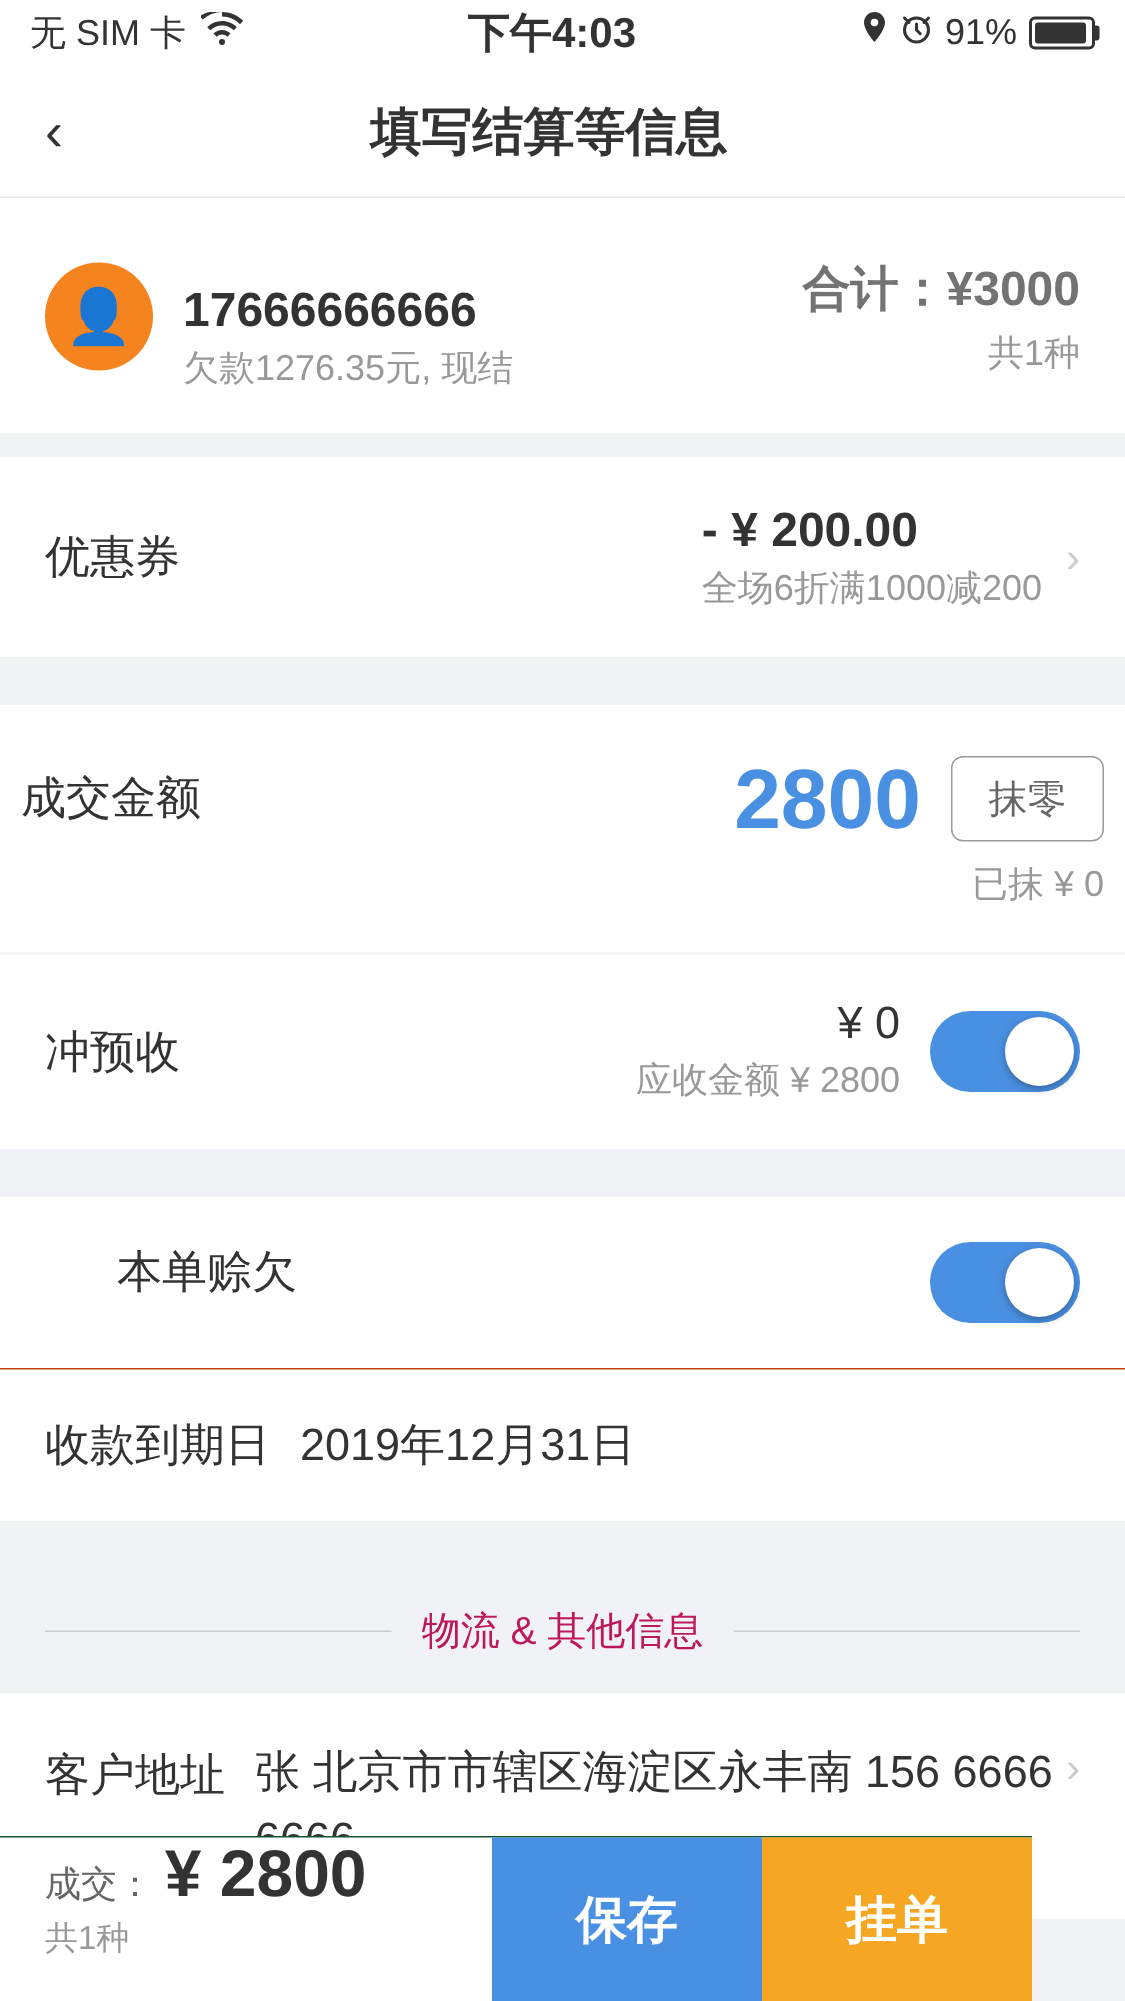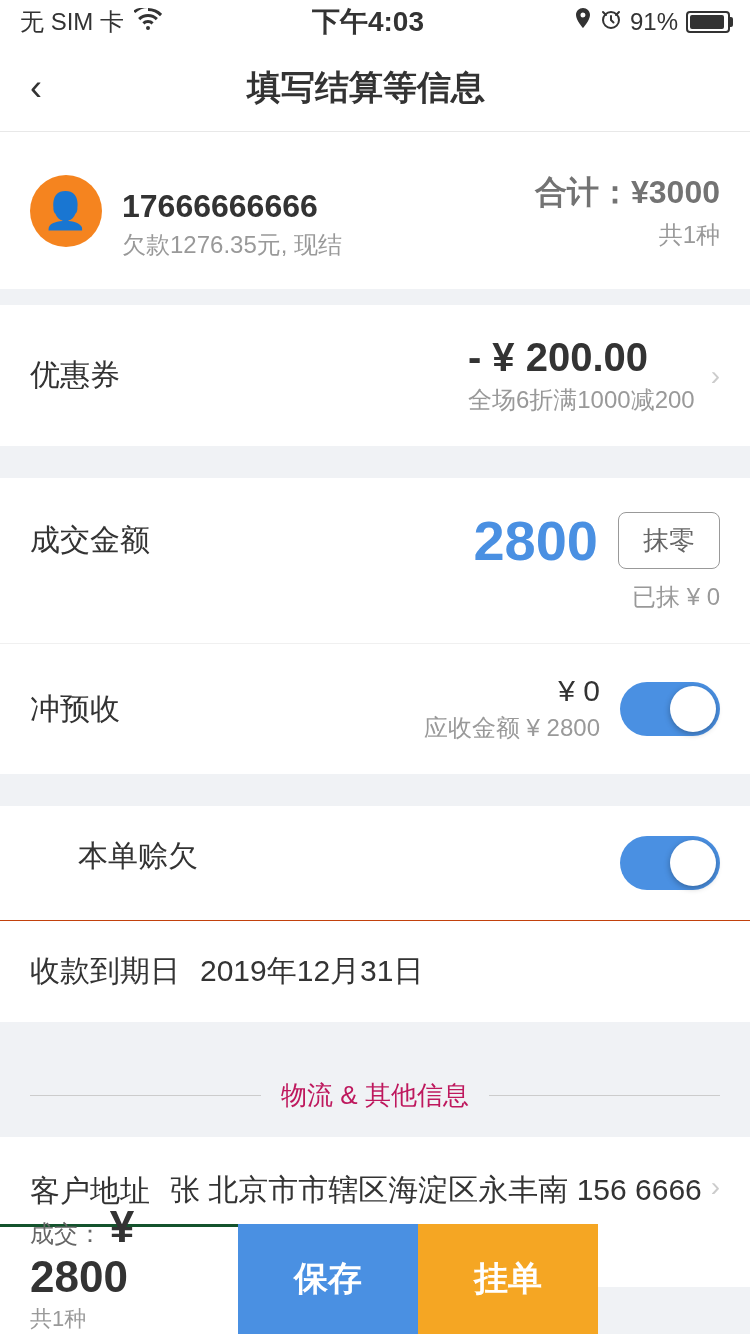--- a/index.html
+++ b/index.html
@@ -100,27 +100,27 @@
       align-items: center;
       justify-content: space-between;
       padding: 30px 30px;
       background: #fff;
       border-top: 1px solid #f0f0f0;
     }
     .row-item:first-child { border-top: none; }
     .row-label { font-size: 30px; color: #333; }
     .row-right { display: flex; align-items: center; gap: 16px; }
     .row-arrow { font-size: 28px; color: #ccc; }
-    .discount-amount { font-size: 40px; font-weight: 600; color: #333; }
+    .discount-amount { font-size: 32px; font-weight: 600; color: #333; }
     .discount-desc { font-size: 24px; color: #999; margin-top: 4px; }
 
     
     .deal-section {
       background: #fff;
-      padding: 30px 30px;
+      padding: 30px 14px;
       margin-bottom: 0;
     }
     .deal-row {
       display: flex;
       align-items: center;
       justify-content: space-between;
     }
     .deal-label { font-size: 30px; color: #333; }
     .deal-right { display: flex; align-items: center; gap: 20px; }
     .deal-amount { font-size: 56px; font-weight: 600; color: #4a90e2; }
@@ -220,26 +220,26 @@
     }
     .address-label { font-size: 30px; color: #333; flex-shrink: 0; margin-right: 20px; margin-top: 4px; }
     .address-value { font-size: 30px; color: #333; flex: 1; line-height: 1.5; }
     .address-arrow { font-size: 28px; color: #ccc; margin-top: 4px; }
 
     
     .bottom-bar {
       position: fixed;
       bottom: 0;
       left: 0;
-      width: 598px;
+      width: 688px;
       height: 110px;
       background: #fff;
       display: flex;
-      align-items: flex-end;
-      border-top: 3px solid #14532d;
+      align-items: flex-start;
+      border-top: 1px solid #14532d;
     }
     .bottom-info {
       flex: 1;
       padding: 0 30px;
     }
     .bottom-deal { font-size: 24px; color: #666; }
     .bottom-amount { font-size: 44px; font-weight: 600; color: #333; }
     .bottom-sub { font-size: 22px; color: #999; margin-top: 2px; }
     .bottom-btn {
       height: 110px;

